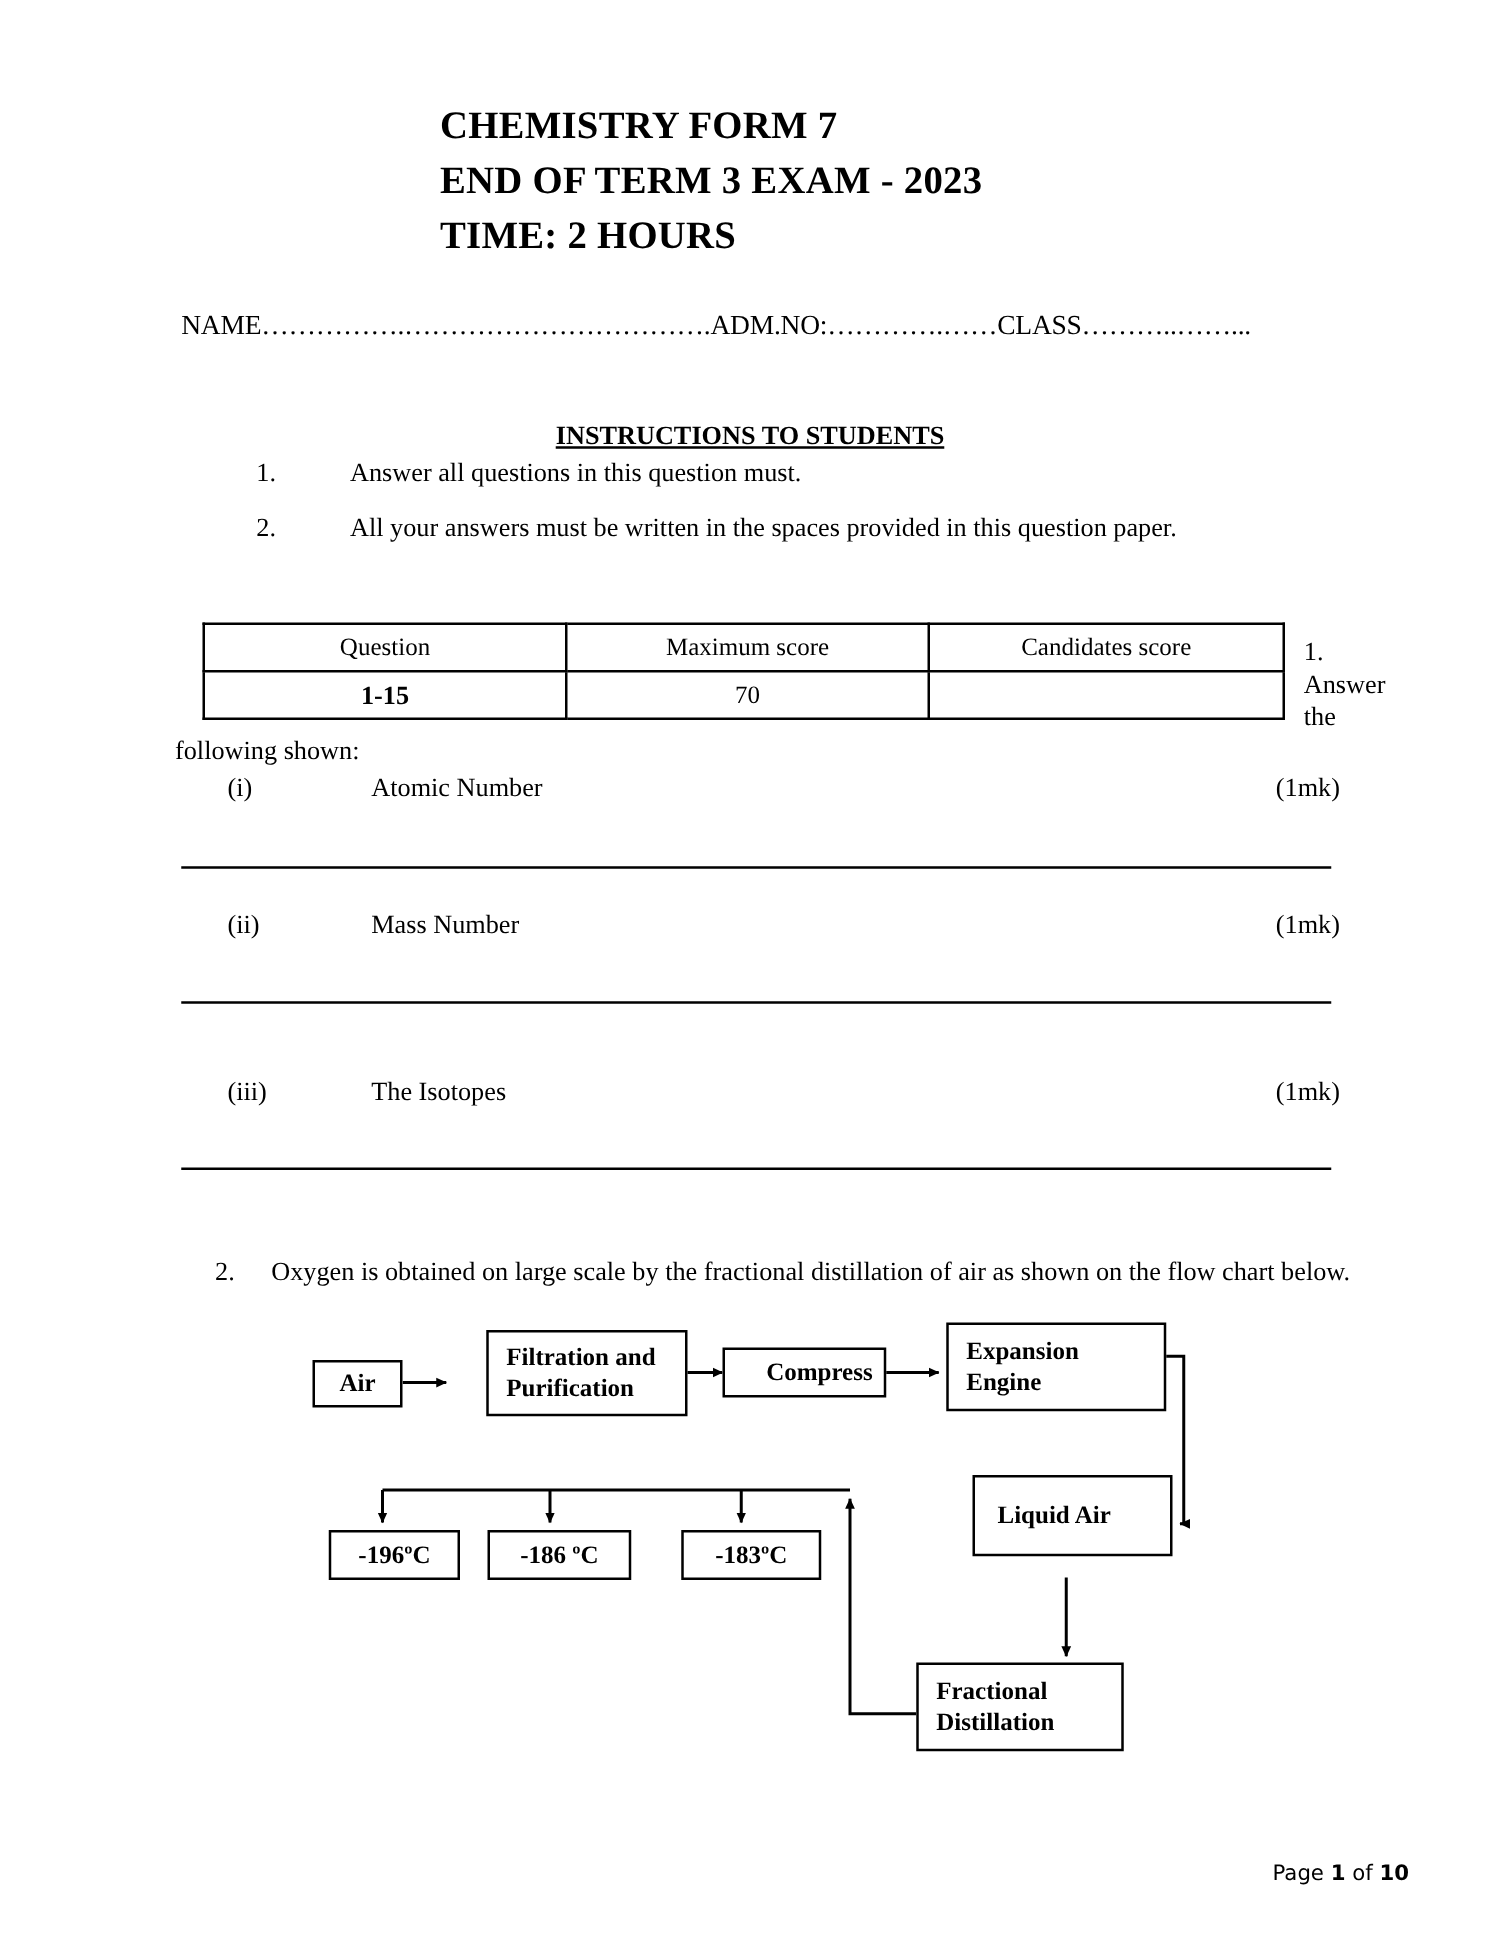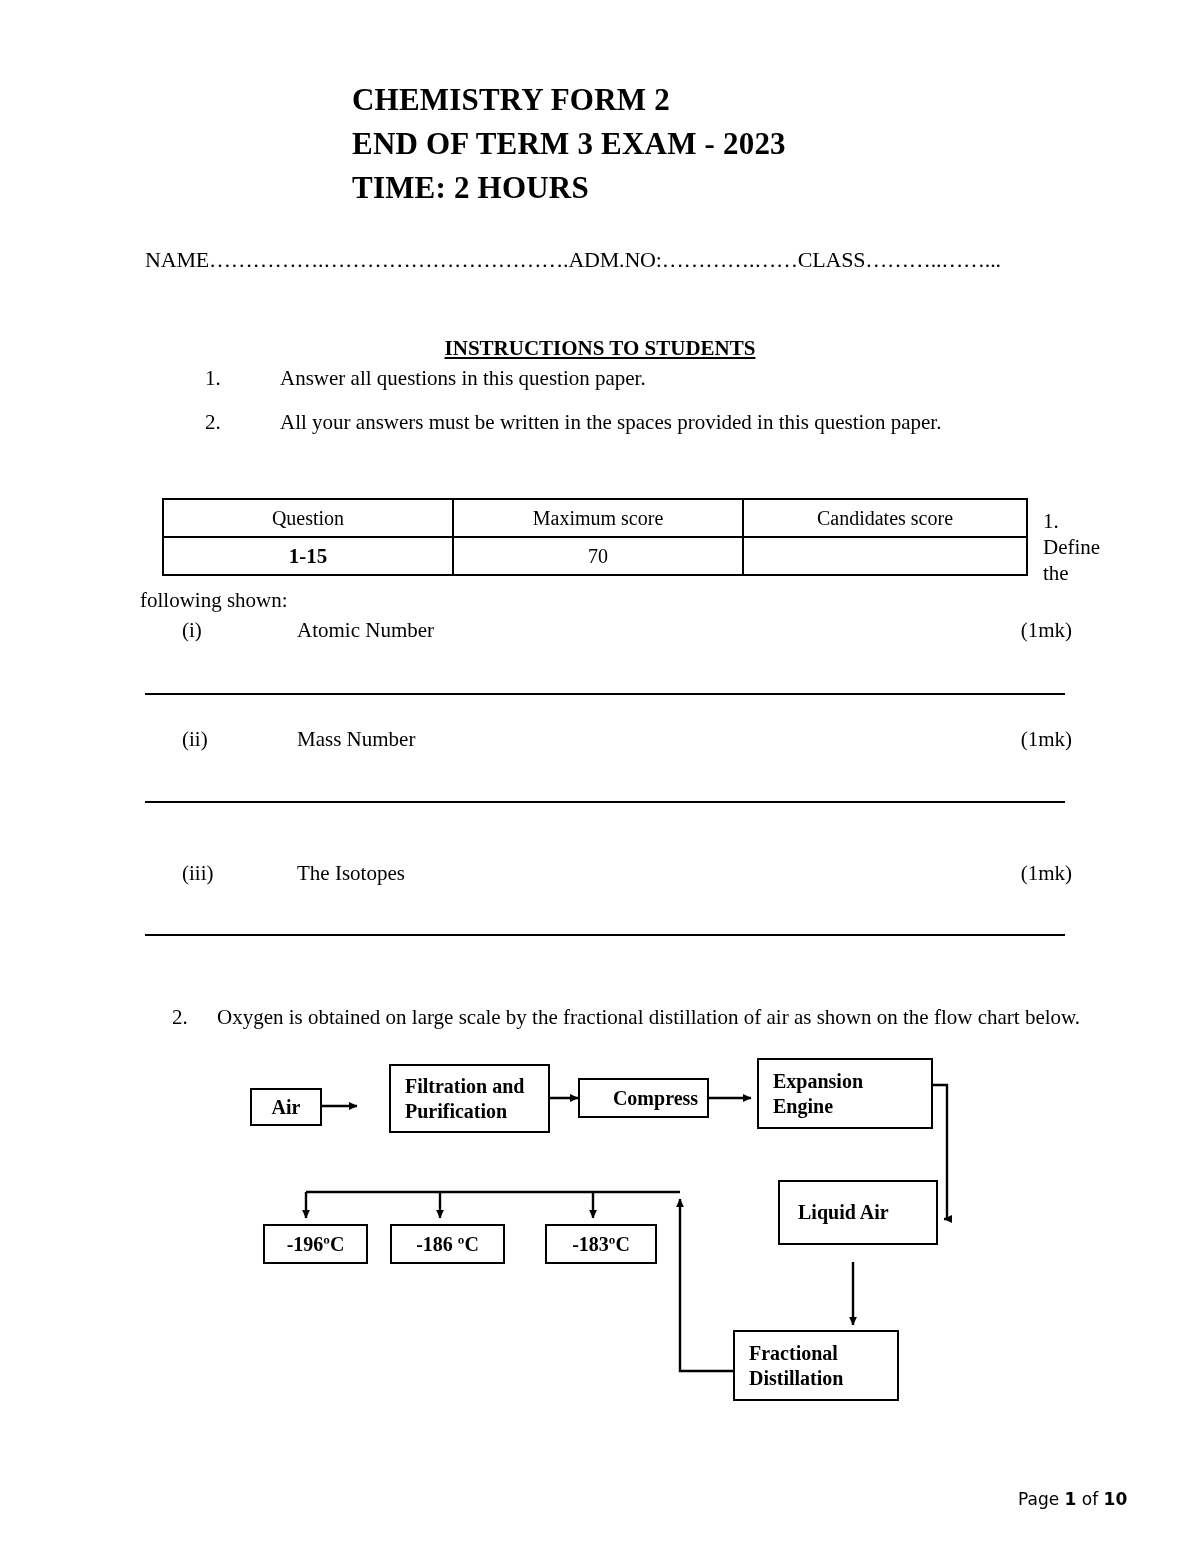--- a/index.html
+++ b/index.html
@@ -192,33 +192,33 @@
     font-size: 17px;
   }
   .footer b { font-weight: bold; }
 </style>
 </head>
 <body>
 
 <div id="page">
 
   <div class="title-block">
-    <span class="title-line">CHEMISTRY FORM 2</span>
+    <span class="title-line">CHEMISTRY FORM 7</span>
     <span class="title-line">END OF TERM 3 EXAM - 2023</span>
     <span class="title-line">TIME: 2 HOURS</span>
   </div>
 
   <div class="name-line">NAME…………….…………………………….ADM.NO:………….……CLASS………..……...</div>
 
   <div class="instructions-heading">INSTRUCTIONS TO STUDENTS</div>
 
   <div class="instr-list">
     <div class="instr-item">
       <span class="instr-num">1.</span>
-      <span>Answer all questions in this question paper.</span>
+      <span>Answer all questions in this question must.</span>
     </div>
     <div class="instr-item">
       <span class="instr-num">2.</span>
       <span>All your answers must be written in the spaces provided in this question paper.</span>
     </div>
   </div>
 
   <table class="score-table">
     <tbody>
         <tr>
@@ -229,21 +229,21 @@
     <tr>
       <td class="bold-cell">1-15</td>
       <td>70</td>
       <td></td>
     </tr>
   </tbody>
     </table>
 
   <div class="side-note">
     <span>1.</span>
-    <span>Define</span>
+    <span>Answer</span>
     <span>the</span>
   </div>
 
   <div class="following-terms">following shown:</div>
 
   <div class="sub-item" style="left:182px; top:618px;">
     <span class="sub-roman">(i)</span>
     <span class="sub-text">Atomic Number</span>
     <span class="sub-marks">(1mk)</span>
   </div>

